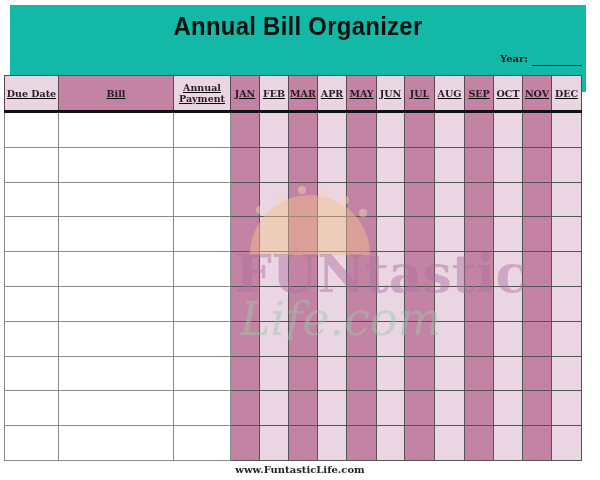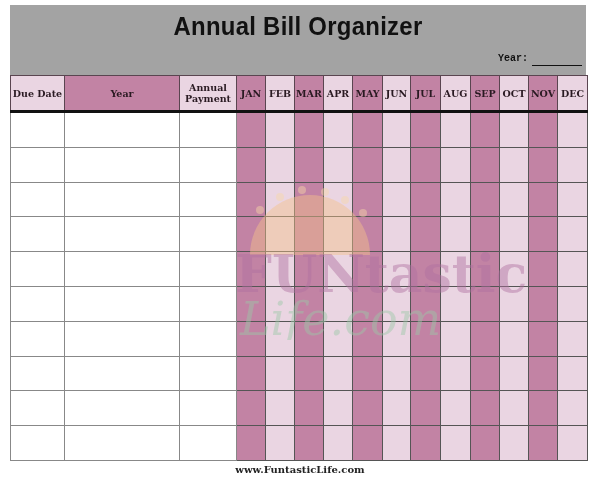--- a/index.html
+++ b/index.html
@@ -1,21 +1,21 @@
 <!DOCTYPE html>
 <html><head>
 <meta charset="utf-8">
 <style>
   html, body { margin:0; padding:0; background:#ffffff; }
   body { width:600px; height:480px; position:relative; overflow:hidden; font-family:"DejaVu Serif", serif; }
-  .title-box { position:absolute; left:10px; top:5px; width:576px; height:87px; background:#a3a3a3; }
+  .title-box { position:absolute; left:10px; top:5px; width:576px; height:87px; background:#14b8a6; }
   .title { position:absolute; left:0; right:0; top:6px; text-align:center; font-family:"Liberation Sans", sans-serif; font-weight:bold; font-size:26px; letter-spacing:0.3px; color:#111; transform:scaleX(0.92); }
-  .year { position:absolute; right:4px; top:48px; font-size:10px; font-weight:bold; color:#111;font-family:Liberation Mono, monospace; }
+  .year { position:absolute; right:4px; top:48px; font-size:10px; font-weight:bold; color:#111; }
   .year-line { display:inline-block; width:50px; border-bottom:1.5px solid #111; margin-left:4px; vertical-align:-1px; }
-  table { position:absolute; left:10px; top:75px; width:577px; border-collapse:collapse; table-layout:fixed; }
+  table { position:absolute; left:4px; top:75px; width:577px; border-collapse:collapse; table-layout:fixed;text-decoration:underline; }
   th { height:34px; font-size:9.5px; font-weight:bold; color:#2a1a22; border:1px solid #5a4550; border-bottom:3px solid #111; padding:0; text-align:center; line-height:11px; }
   td { height:33.8px; border:1px solid #555; padding:0; }
   .light { background:#ead5e2; }
   .dark { background:#c283a4; }
   td.white { background:#ffffff; border-color:#888; }
   .watermark { position:absolute; left:230px; top:180px; width:310px; height:160px; pointer-events:none; }
   .footer { position:absolute; left:0; width:600px; top:464px; text-align:center; font-size:10px; font-weight:bold; color:#222; }
 </style>
 </head>
 <body>
@@ -39,21 +39,21 @@
       <col style="width:30px">
       <col style="width:30px">
     <col style="width:29px">
       <col style="width:29px">
       <col style="width:29px">
       <col style="width:30px">
   </colgroup>
   <thead>
     <tr>
       <th class="light">Due Date</th>
-      <th class="dark">Year</th>
+      <th class="dark">Bill</th>
       <th class="light"><span>Annual</span><br><span>Payment</span></th>
       <th class="dark">JAN</th>
       <th class="light">FEB</th>
       <th class="dark">MAR</th>
       <th class="light">APR</th>
       <th class="dark">MAY</th>
       <th class="light">JUN</th>
       <th class="dark">JUL</th>
       <th class="light">AUG</th>
       <th class="dark">SEP</th>

